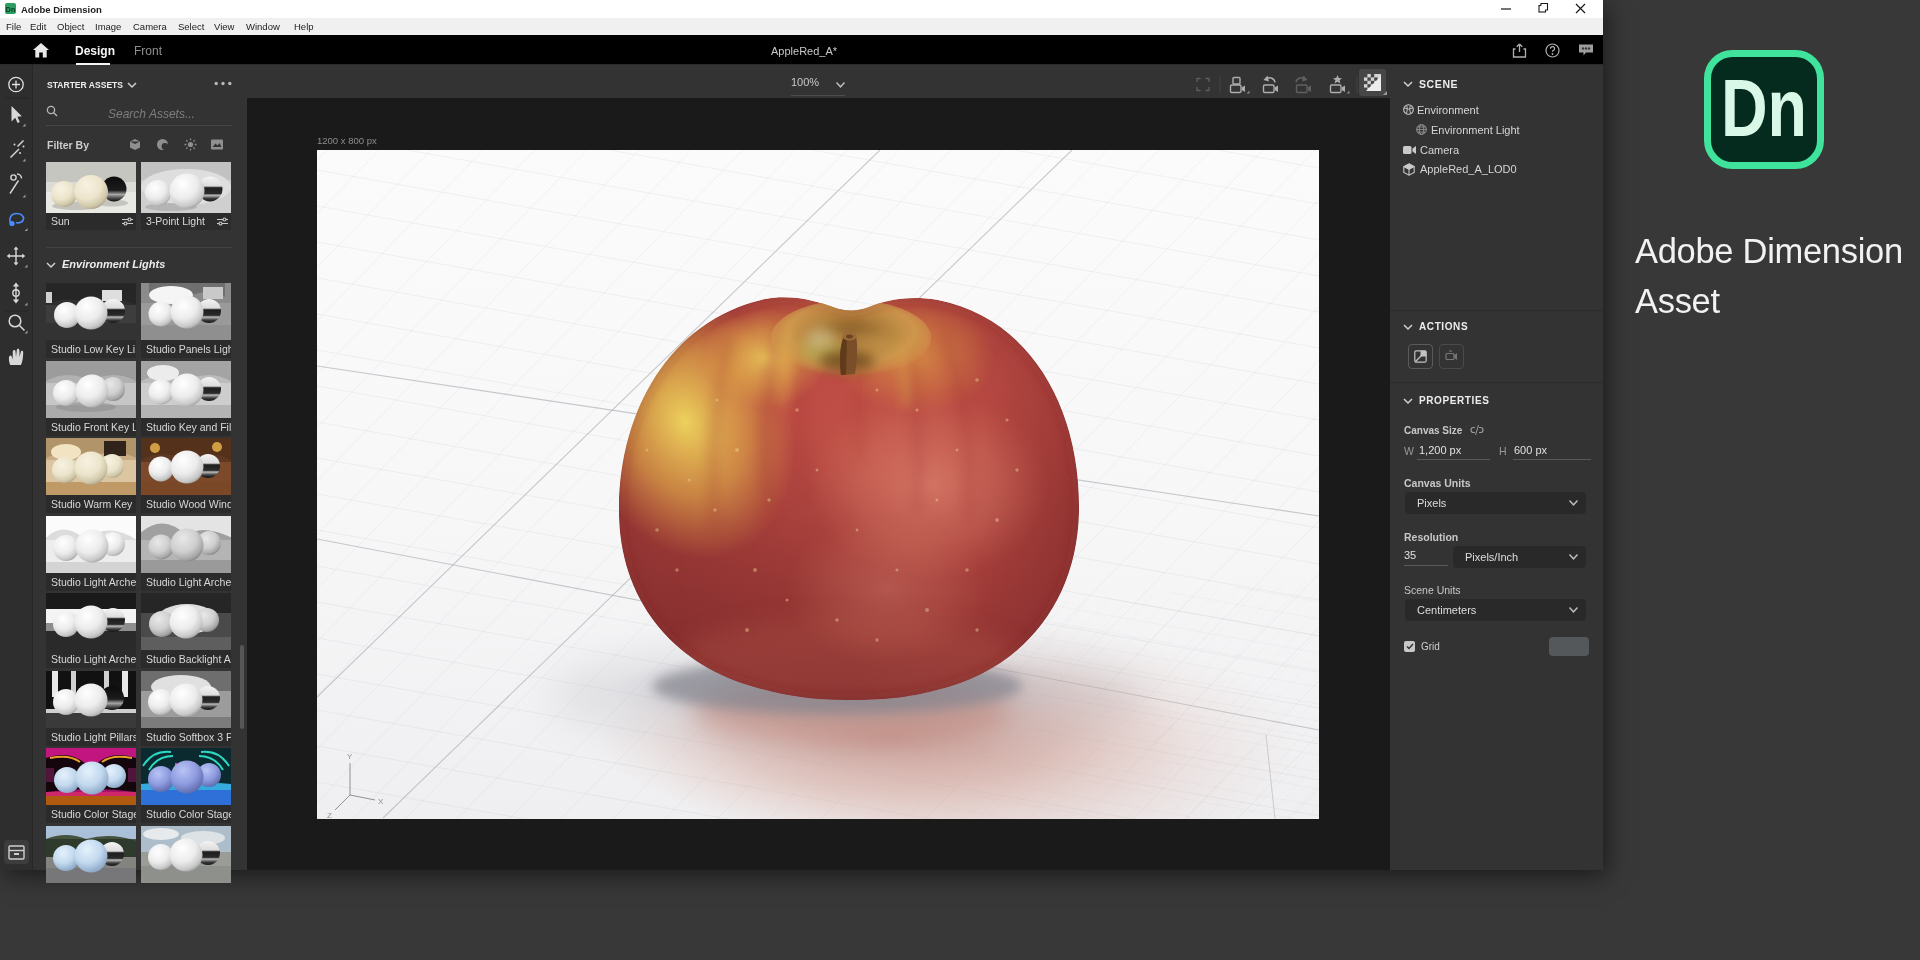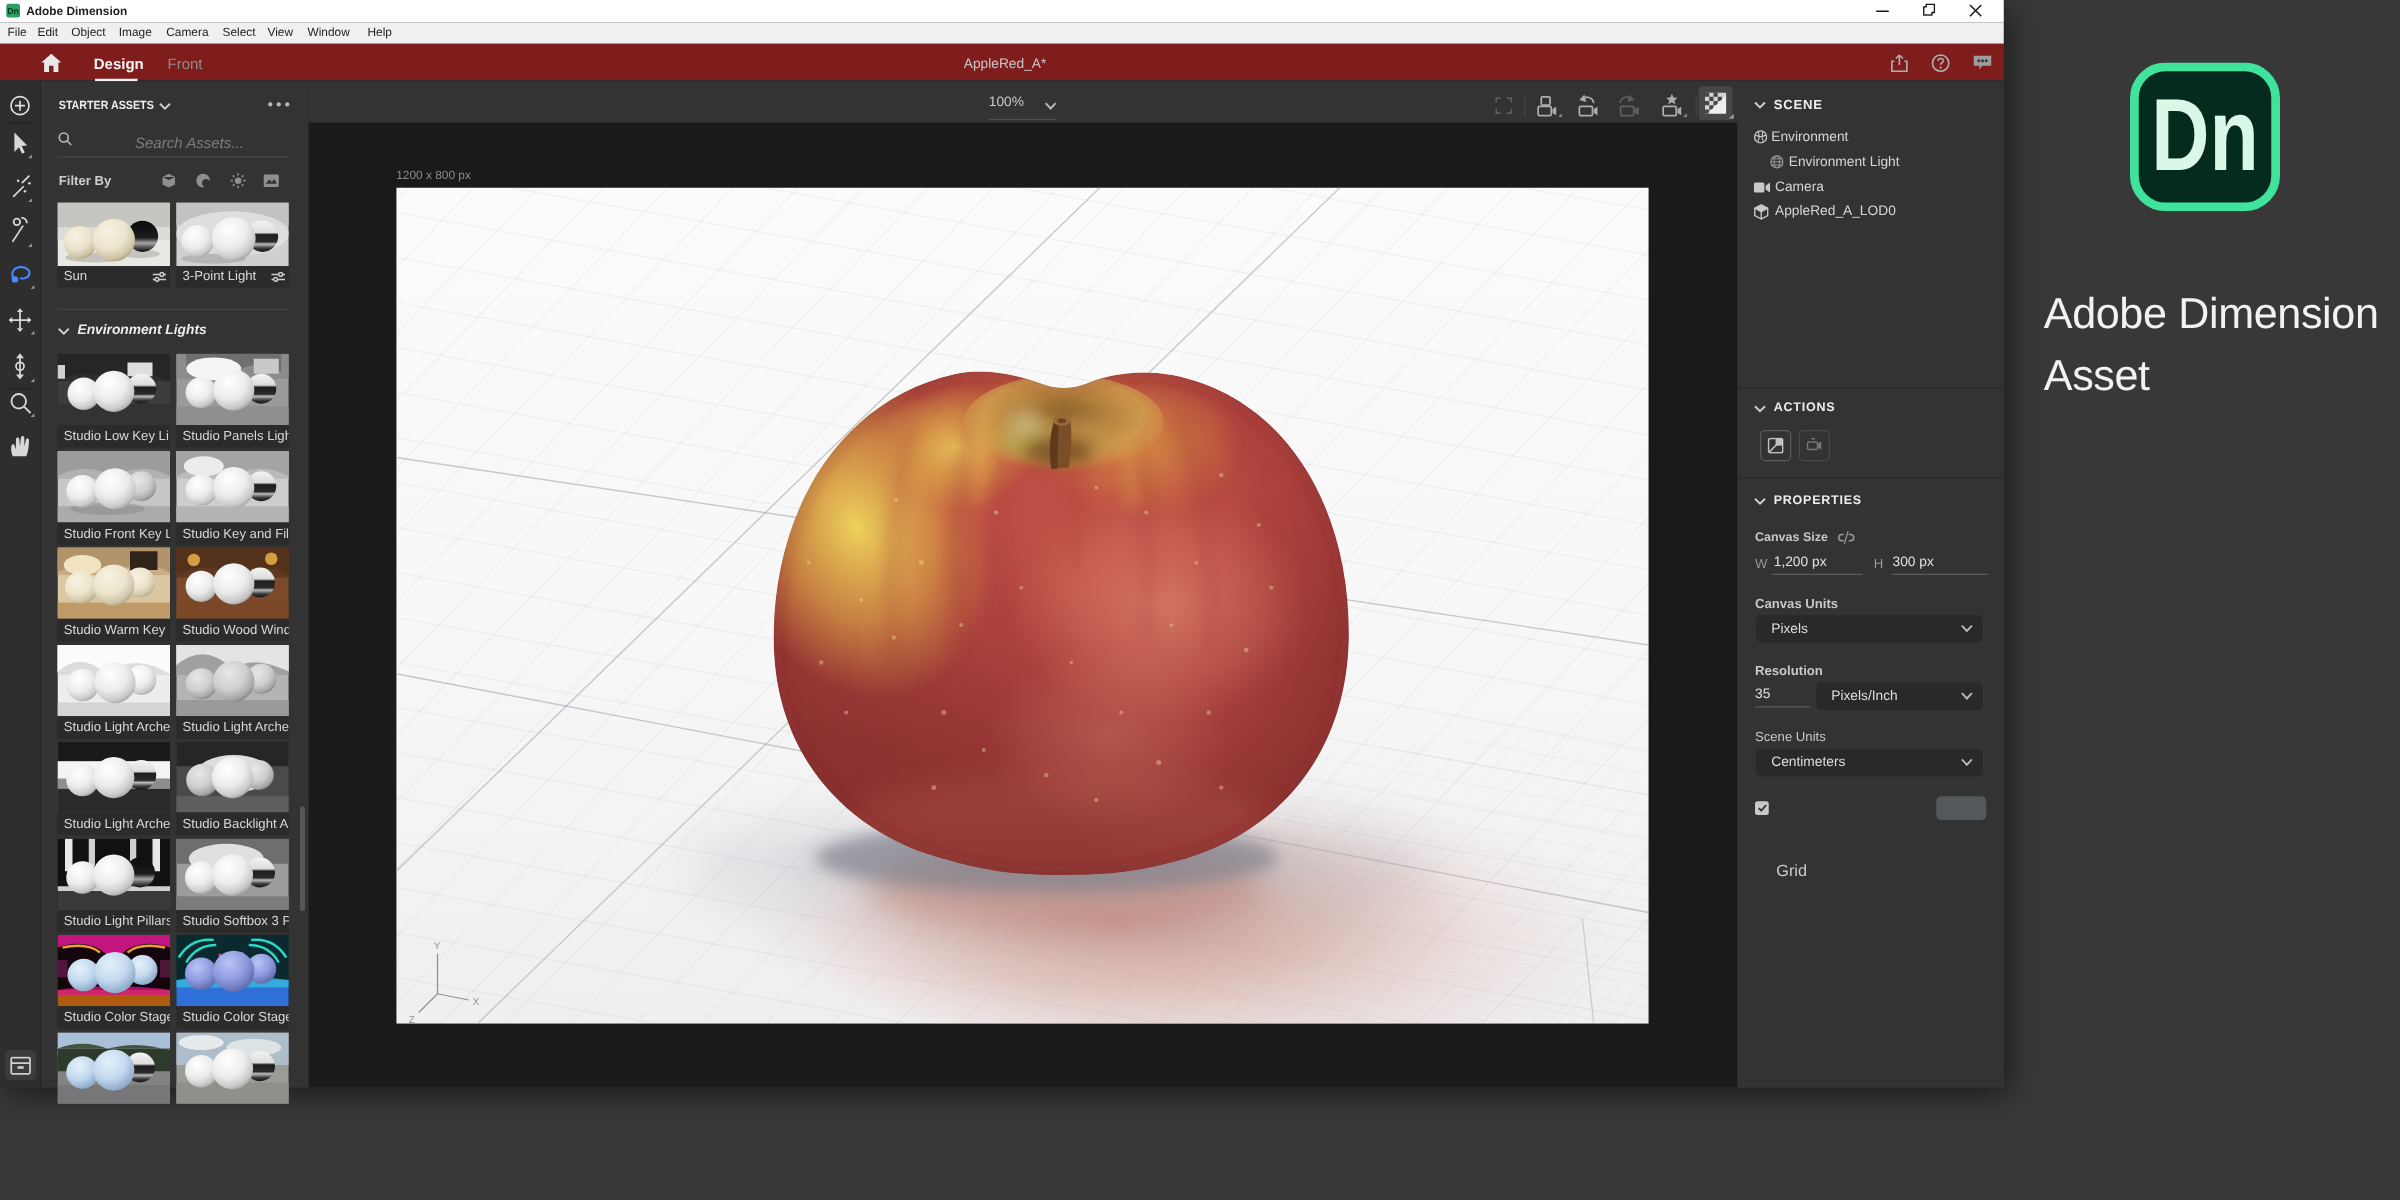--- a/index.html
+++ b/index.html
@@ -3,21 +3,21 @@
 <meta charset="utf-8">
 <style>
   * { margin:0; padding:0; box-sizing:border-box; }
   html,body { width:1920px; height:960px; background:#383838; font-family:"Liberation Sans",sans-serif; overflow:hidden; }
   .abs { position:absolute; }
   #win { position:absolute; left:0; top:0; width:1603px; height:870px; background:#333333; box-shadow:4px 6px 22px rgba(0,0,0,.5); }
   
   #titlebar { position:absolute; left:0; top:0; width:1603px; height:18px; background:#ffffff; }
   #menubar { position:absolute; left:0; top:18px; width:1603px; height:17px; background:#f0f0f0; }
   #menubar span { position:absolute; top:3px; font-size:9.5px; color:#1c1c1c; }
-  #tabbar { position:absolute; left:0; top:35px; width:1603px; height:30px; background:#7f1d1d; border-bottom:1px solid #2b2b2b; }
+  #tabbar { position:absolute; left:0; top:35px; width:1603px; height:30px; background:#000000; border-bottom:1px solid #2b2b2b; }
   
   #rail { position:absolute; left:0; top:65px; width:33px; height:805px; background:#2e2e2e; border-right:1px solid #272727; }
   #lpanel { position:absolute; left:33px; top:65px; width:214px; height:805px; background:#333333; }
   #viewport { position:absolute; left:247px; top:65px; width:1143px; height:805px; background:#333333;padding-left:28px; }
   #vblack { position:absolute; left:0; top:33px; width:1143px; height:772px; background:#1a1a1a; }
   #rpanel { position:absolute; left:1390px; top:65px; width:213px; height:805px; background:#333333; }
   .hdr { font-size:10.5px; font-weight:bold; color:#ededed; letter-spacing:.6px; }
   .dd { position:absolute; background:#292929; border-radius:4px; height:21px; }
   .dd .t { position:absolute; left:12px; top:5px; font-size:11px; color:#dedede; }
   
@@ -765,21 +765,21 @@
     <div class="abs hdr" style="left:29px;top:330px;font-size:10px;">PROPERTIES</div>
     <div class="abs" style="left:14px;top:360px;font-size:10px;font-weight:bold;color:#c8c8c8;">Canvas Size</div>
     <svg class="abs" style="left:80px;top:359px" width="14" height="12" viewBox="0 0 14 12">
       <path d="M5 3.5 L3.5 3.5 Q1 3.5 1 6 Q1 8.5 3.5 8.5 L5 8.5 M9 3.5 L10.5 3.5 Q13 3.5 13 6 Q13 8.5 10.5 8.5 L9 8.5" stroke="#9a9a9a" stroke-width="1.2" fill="none"></path>
       <path d="M8.5 1 L5.5 11" stroke="#9a9a9a" stroke-width="1"></path>
     </svg>
     <div class="abs" style="left:14px;top:380px;font-size:10.5px;color:#9a9a9a;">W</div>
     <div class="abs" style="left:29px;top:379px;font-size:11px;color:#e0e0e0;">1,200 px</div>
     <div class="abs" style="left:27px;top:394px;width:73px;height:1px;background:#5a5a5a;"></div>
     <div class="abs" style="left:109px;top:380px;font-size:10.5px;color:#9a9a9a;">H</div>
-    <div class="abs" style="left:124px;top:379px;font-size:11px;color:#e0e0e0;">300 px</div>
+    <div class="abs" style="left:124px;top:379px;font-size:11px;color:#e0e0e0;">600 px</div>
     <div class="abs" style="left:123px;top:394px;width:78px;height:1px;background:#5a5a5a;"></div>
     <div class="abs" style="left:14px;top:412px;font-size:10.5px;font-weight:bold;color:#c8c8c8;">Canvas Units</div>
     <div class="dd" style="left:15px;top:427px;width:181px;height:22px;">
         <span class="t">Pixels</span>
       <svg class="abs" style="left:163px;top:7px" width="11" height="8" viewBox="0 0 11 8">
           <path d="M1.5 1.5 L5.5 5.8 L9.5 1.5" stroke="#b9b9b9" stroke-width="1.5" fill="none"></path>
         </svg>
     </div>
     <div class="abs" style="left:14px;top:466px;font-size:10.5px;font-weight:bold;color:#c8c8c8;">Resolution</div>
     <div class="abs" style="left:14px;top:484px;font-size:11px;color:#e0e0e0;">35</div>
@@ -794,21 +794,21 @@
     <div class="dd" style="left:15px;top:534px;width:181px;height:22px;">
         <span class="t">Centimeters</span>
       <svg class="abs" style="left:163px;top:7px" width="11" height="8" viewBox="0 0 11 8">
           <path d="M1.5 1.5 L5.5 5.8 L9.5 1.5" stroke="#b9b9b9" stroke-width="1.5" fill="none"></path>
         </svg>
     </div>
     <div class="abs" style="left:14px;top:576px;width:11px;height:11px;background:#c8c8c8;border-radius:2px;"></div>
     <svg class="abs" style="left:16px;top:578px" width="8" height="7" viewBox="0 0 8 7">
         <path d="M1 3.5 L3 5.5 L7 1" stroke="#333" stroke-width="1.5" fill="none"></path>
       </svg>
-    <div class="abs" style="left:31px;top:576px;font-size:13px;color:#cdcdcd;margin-top:48px;">Grid</div>
+    <div class="abs" style="left:31px;top:576px;font-size:10px;color:#cdcdcd;">Grid</div>
     <div class="abs" style="left:159px;top:572px;width:40px;height:19px;background:#54585a;border-radius:4px;"></div>
   </div>
 </div>
 
 <div class="abs" style="left:1704px;top:50px;width:120px;height:119px;">
   <svg width="120" height="119" viewBox="0 0 120 119">
     <rect x="3.5" y="3.5" width="113" height="112" rx="25" fill="#052b1e" stroke="#3fe39b" stroke-width="7"></rect>
     <text x="60" y="86" font-size="82" font-weight="bold" fill="#d9f8e8" text-anchor="middle" textLength="86" lengthAdjust="spacingAndGlyphs">Dn</text>
   </svg>
 </div>

